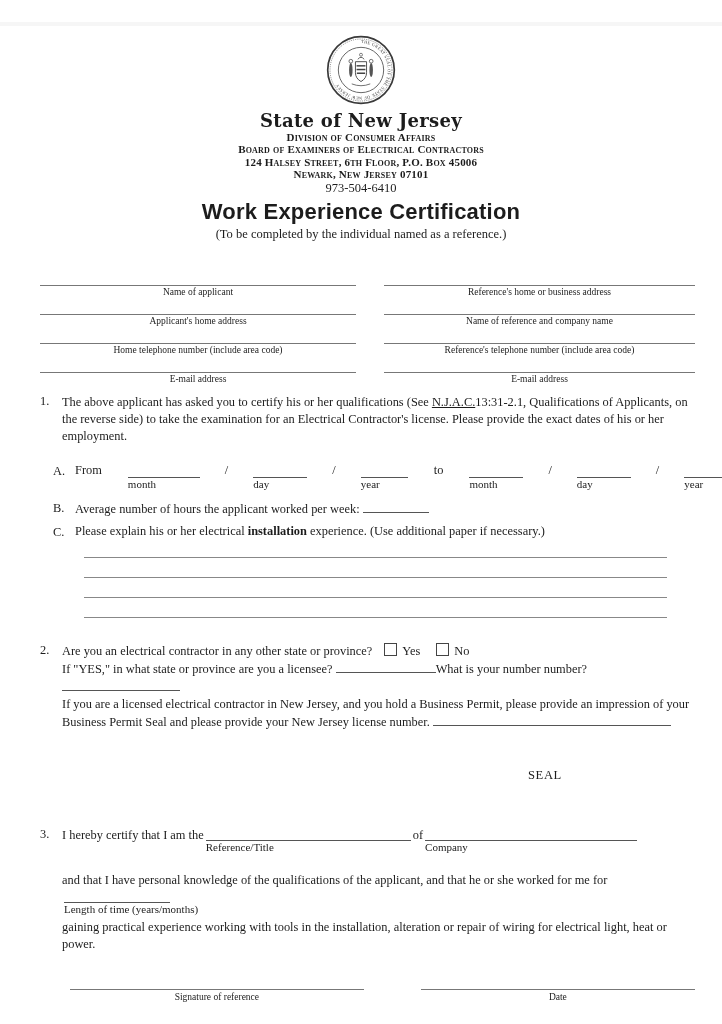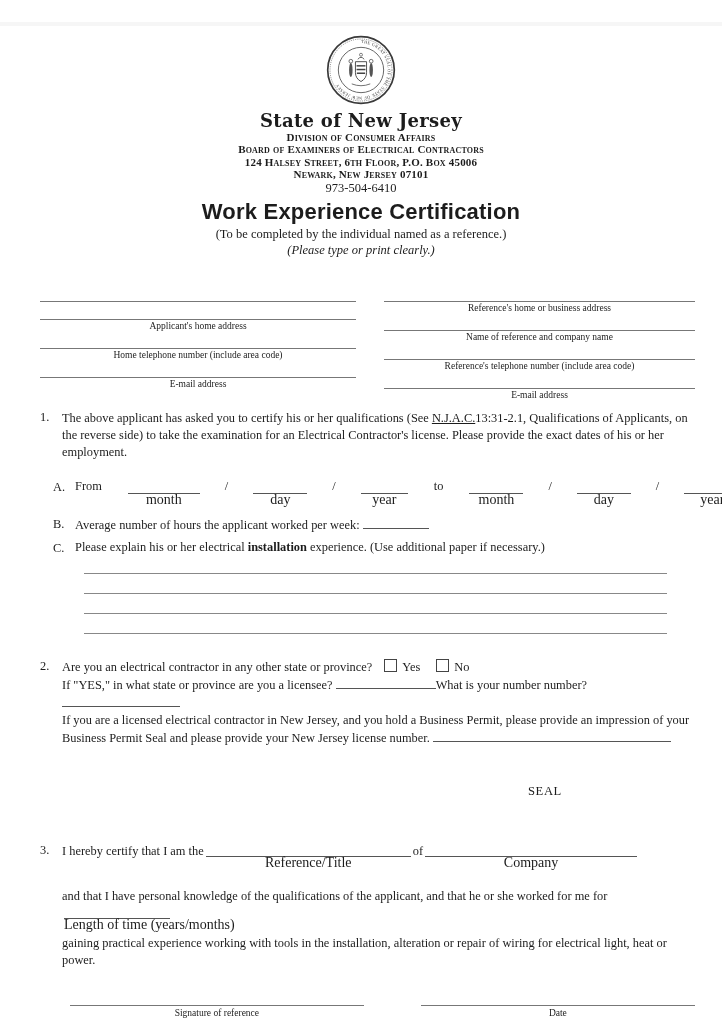--- a/index.html
+++ b/index.html
@@ -34,21 +34,21 @@
   .subA{margin-top:19px;}
   .subB{margin-top:11px;}
   .subB .snum,.subC .snum{line-height:17px;}
   .subC{margin-top:7px;}
   .arow{display:flex;align-items:flex-start;gap:20px;}
   .atext{line-height:13px;padding:0 4px 0 0;}
   .ato{padding:0 4px;}
   .slash{line-height:13px;padding:0 3px;}
   .lblank{display:inline-flex;flex-direction:column;vertical-align:top;margin:0 2px;}
   .lblank .bl{border-bottom:1px solid #555;height:13px;}
-  .lblank .lbl{font-size:14px;line-height:10px;text-align:center;padding-top:1px;white-space:nowrap;}
+  .lblank .lbl{font-size:11px;line-height:10px;padding-top:1px;white-space:nowrap;}
   .blank{display:inline-block;border-bottom:1px solid #555;height:12px;vertical-align:baseline;}
   
   .clines{margin-left:44px;margin-right:28px;}
   .cline{border-bottom:1px solid #888;height:19px;}
   .cline:first-child{height:16px;}
   
   .item2{margin-top:25px;}
   .cb{display:inline-block;width:11px;height:11px;border:1.3px solid #444;vertical-align:-1px;margin:0 5px 0 12px;}
   .cb2{margin-left:16px;}
   
@@ -100,27 +100,27 @@
       </svg>
     </div>
     <div class="state">State of New Jersey</div>
     <div class="dept">Division of Consumer Affairs</div>
     <div class="dept">Board of Examiners of Electrical Contractors</div>
     <div class="dept">124 Halsey Street, 6th Floor, P.O. Box 45006</div>
     <div class="dept">Newark, New Jersey 07101</div>
     <div class="phone">973-504-6410</div>
     <div class="title">Work Experience Certification</div>
     <div class="sub1">(To be completed by the individual named as a reference.)</div>
-    <div class="sub2">(Please type or print clearly.)</div>
   </div>
 
   <div class="fieldgrid">
     <div class="fcol">
       <div class="field">
         <div class="fline"></div>
+        <div class="flabel">Name of applicant</div>
       </div>
       <div class="field">
         <div class="fline"></div>
         <div class="flabel">Applicant's home address</div>
       </div>
       <div class="field">
         <div class="fline"></div>
         <div class="flabel">Home telephone number (include area code)</div>
       </div>
       <div class="field">

